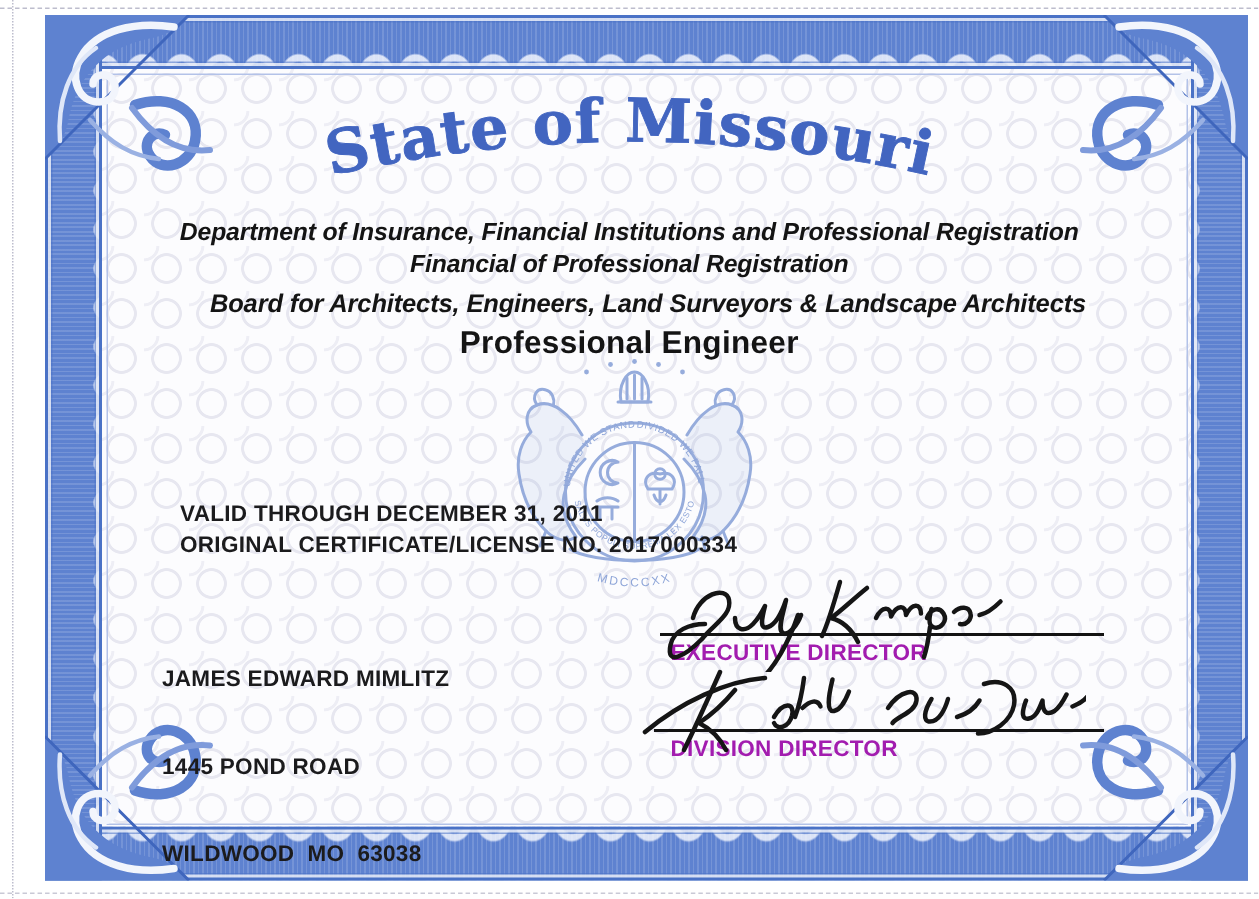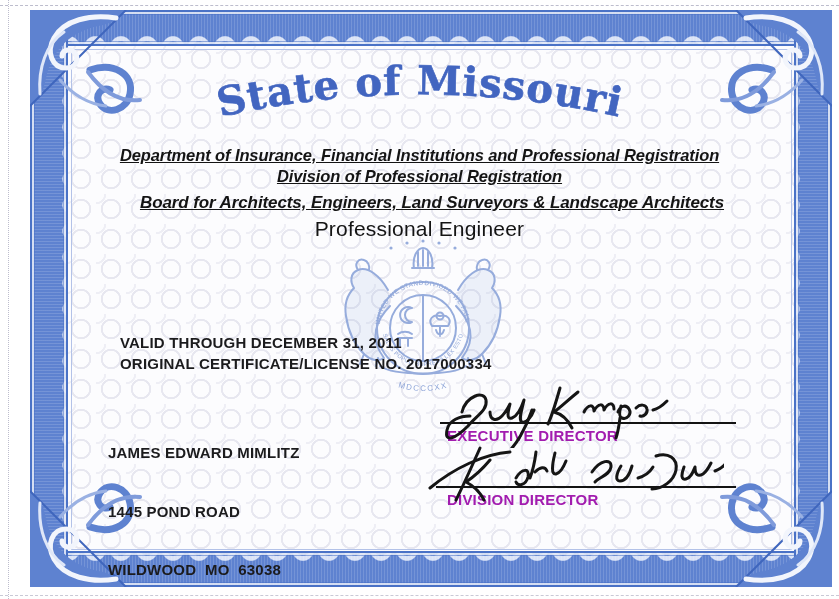--- a/index.html
+++ b/index.html
@@ -58,23 +58,23 @@
   }
   
   .corner{ position:absolute; width:115px; height:115px; }
   .corner-tl{ left:30px;  top:10px;  }
   .corner-tr{ left:717px; top:10px;  transform:scaleX(-1); }
   .corner-bl{ left:30px;  top:472px; transform:scaleY(-1); }
   .corner-br{ left:717px; top:472px; transform:scale(-1,-1); }
   
   .title-svg{ position:absolute; left:140px; top:42px; width:560px; height:100px; }
   .head-block{ position:absolute; left:0; top:145px; width:839px; text-align:center; color:#141414; }
-  .head-line{ font-size:16.5px; font-weight:bold; font-style:italic; line-height:21px; letter-spacing:-0.1px;text-decoration:underline; }
+  .head-line{ font-size:16.5px; font-weight:bold; font-style:italic; line-height:21px; letter-spacing:-0.1px; }
   .head-line3{ margin-top:5px; font-size:17px;padding-left:25px; }
-  .credential{ margin-top:4px; font-size:21px; font-weight:normal; letter-spacing:0.2px; }
+  .credential{ margin-top:4px; font-size:21px; font-weight:bold; letter-spacing:0.2px; }
   .validity{ position:absolute; left:120px; top:332px; z-index:3; color:#1b1b1d; font-weight:bold; font-size:15px; line-height:21px; letter-spacing:0.2px; }
   .licensee{ position:absolute; left:108px; top:404px; z-index:3; color:#1b1b1d; font-weight:bold; font-size:15px; line-height:19.5px; white-space:pre; letter-spacing:0.2px; }
   .seal-svg{ position:absolute; left:328px; top:238px; width:190px; height:168px; z-index:1; }
   
   .sig-svg{ position:absolute; z-index:4; }
   .sig1{ left:432px; top:382px; width:240px; height:66px; }
   .sig2{ left:424px; top:444px; width:300px; height:58px; }
   .sig-line{ position:absolute; height:0; border-top:2px solid #131313; z-index:3; }
   .sig-line1{ left:440px; top:422px; width:296px; }
   .sig-line2{ left:436px; top:486px; width:300px; }
@@ -129,21 +129,21 @@
     <defs>
         <path id="titleArc" d="M 40,85 Q 280,20 520,85" fill="none"></path>
       </defs>
     <text font-family="DejaVu Serif, serif" font-weight="bold" font-size="40" fill="#4265c0" stroke="#4265c0" stroke-width="0.6" letter-spacing="1">
       <textPath href="#titleArc" startOffset="50%" text-anchor="middle">State of Missouri</textPath>
     </text>
   </svg>
 
   <div class="head-block">
     <div class="head-line">Department of Insurance, Financial Institutions and Professional Registration</div>
-    <div class="head-line">Division of Professional Registration</div>
+    <div class="head-line">Financial of Professional Registration</div>
     <div class="head-line head-line3">Board for Architects, Engineers, Land Surveyors &amp; Landscape Architects</div>
     <div class="credential">Professional Engineer</div>
   </div>
 
   <svg class="seal-svg" viewBox="0 0 190 168">
     <g stroke="#96acdc" fill="none" stroke-width="2" stroke-linecap="round" stroke-linejoin="round">
 
       <g fill="#96acdc" stroke="none">
         <circle cx="63" cy="10" r="1.6"></circle>
           <circle cx="79" cy="5" r="1.6"></circle>

